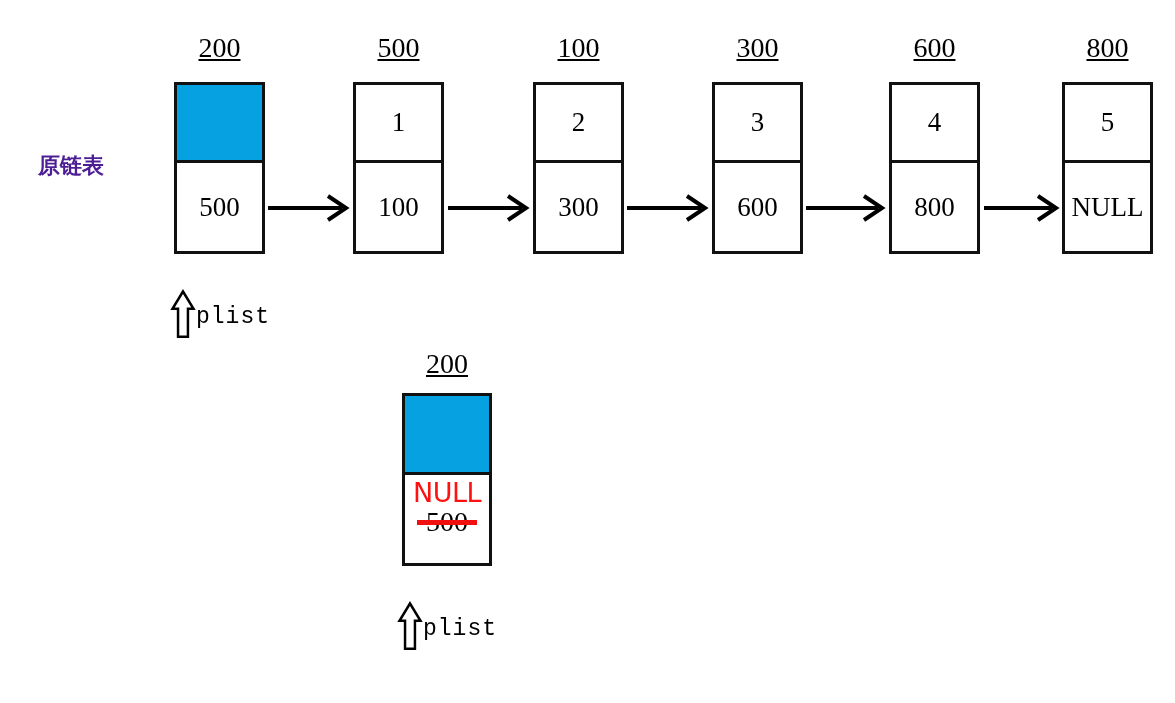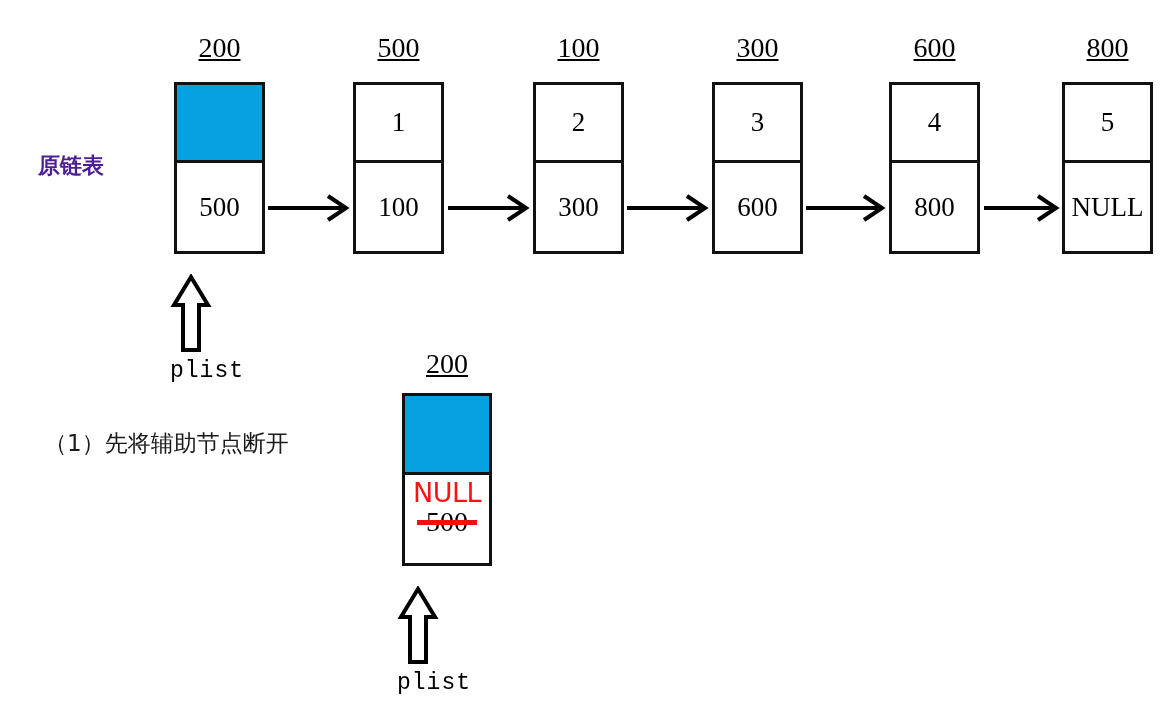--- a/index.html
+++ b/index.html
@@ -71,21 +71,22 @@
 
   
   .link-arrow {
     position: absolute;
   }
 
   
   .plist-group {
     position: absolute;
     display: flex;
-    flex-direction: column;
+    flex-direction: row;
+    align-items: center;
   }
   .plist-label {
     font-family: "Liberation Mono", monospace;
     font-size: 23px;
     line-height: 1;
     letter-spacing: 1px;
     color: #000000;
     margin-top: 4px;
     white-space: nowrap;
   }
@@ -213,21 +214,20 @@
     <polyline points="56,3 74,15 56,27" fill="none" stroke="#000000" stroke-width="4"></polyline>
   </svg>
 
   <div class="plist-group" style="left:170px; top:274px; width:100px;">
     <svg width="42" height="82" viewBox="0 0 42 82">
       <polygon points="21,3 38,31 29,31 29,76 13,76 13,31 4,31" fill="#ffffff" stroke="#000000" stroke-width="4" stroke-linejoin="miter"></polygon>
     </svg>
     <div class="plist-label">plist</div>
   </div>
 
-  <div class="cn-caption" style="left:44px; top:432px;">（1）先将辅助节点断开</div>
 
   <div class="addr-label" style="left:402px; top:350px; width:90px;">200</div>
 
   <div class="node filled" style="left:402px; top:393px; width:90px; height:173px;">
     <div class="cell-top" style="height:79px;"></div>
     <div class="cell-bot" style="align-items:flex-start;">
       <div class="edit-stack">
         <div class="edit-new">NULL</div>
         <div class="edit-old-wrap">
           <span class="edit-old">500</span>

